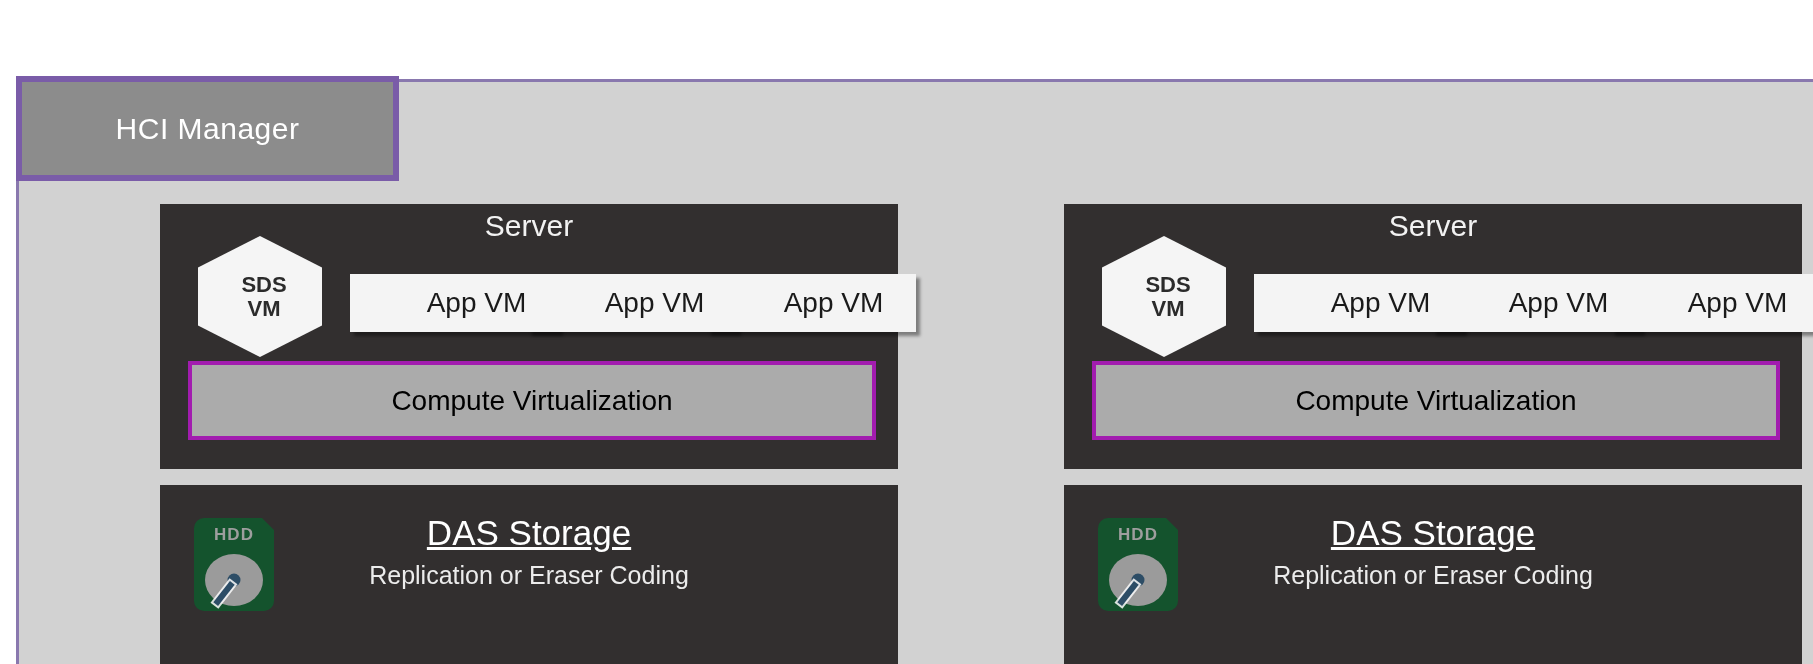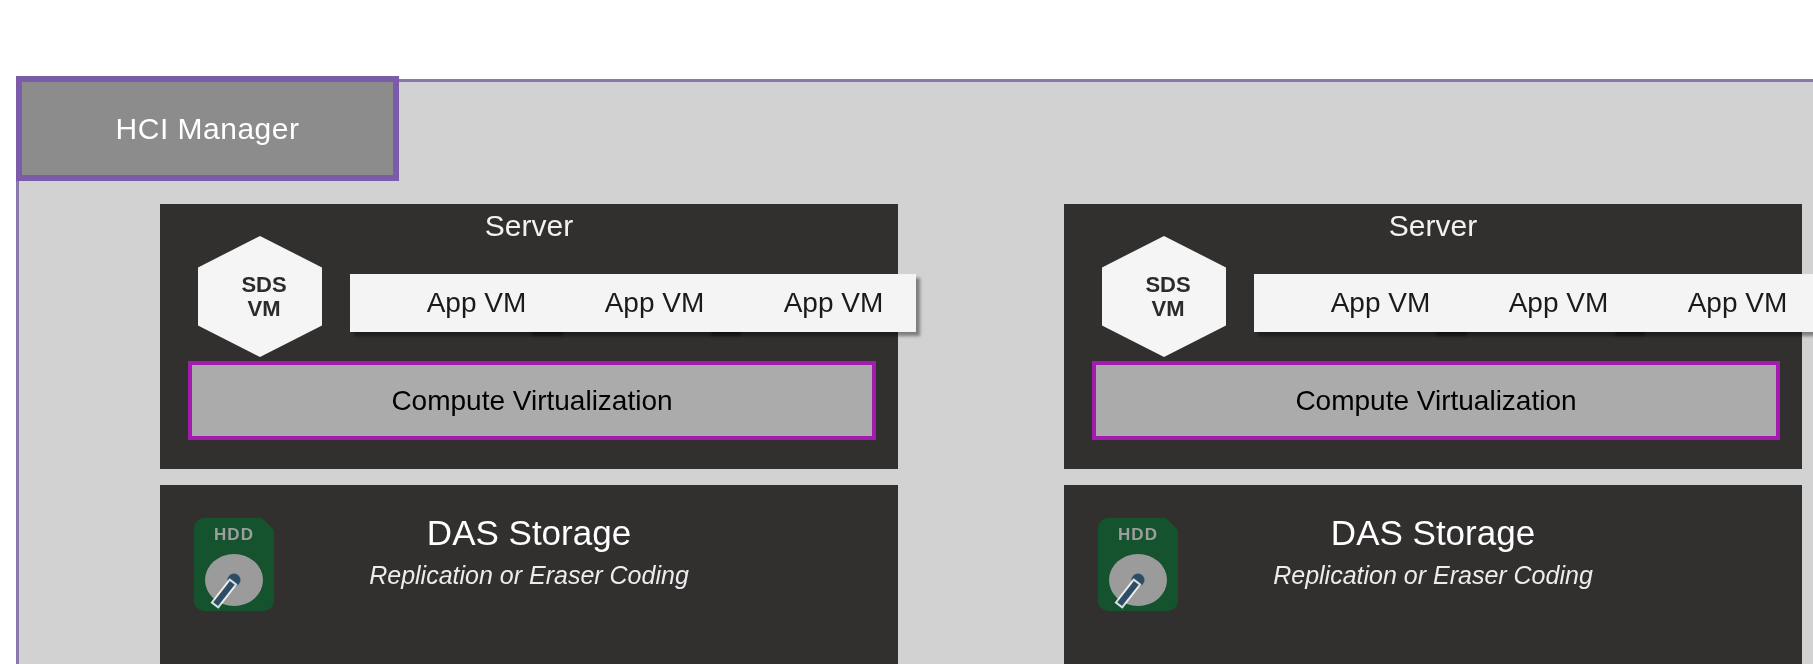--- a/index.html
+++ b/index.html
@@ -74,22 +74,22 @@
     color:#000000;font-size:28px;
   }
   .das-box{
     position:absolute;left:0;top:281px;
     width:738px;height:188px;
     background:#322f2f;
   }
   .das-text{
     position:absolute;left:0;right:0;top:28px;text-align:center;color:#ffffff;
   }
-  .das-title{font-size:35px;}
-  .das-sub{font-size:25px;font-style:italic;color:#ececec;margin-top:8px;}
+  .das-title{font-size:35px;text-decoration:underline;}
+  .das-sub{font-size:25px;color:#ececec;margin-top:8px;}
   
   .hdd{
     position:absolute;left:34px;top:33px;
     width:80px;height:93px;
     background:#14532d;border-radius:10px;
   }
   .hdd::after{ 
     content:"";position:absolute;right:-1px;top:-1px;
     width:0;height:0;
     border-left:14px solid transparent;

